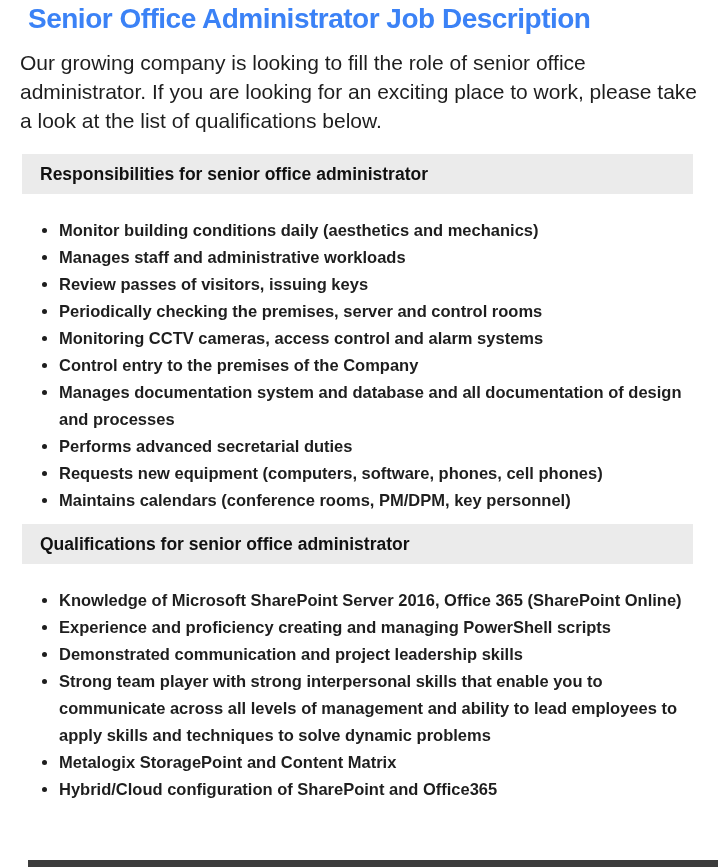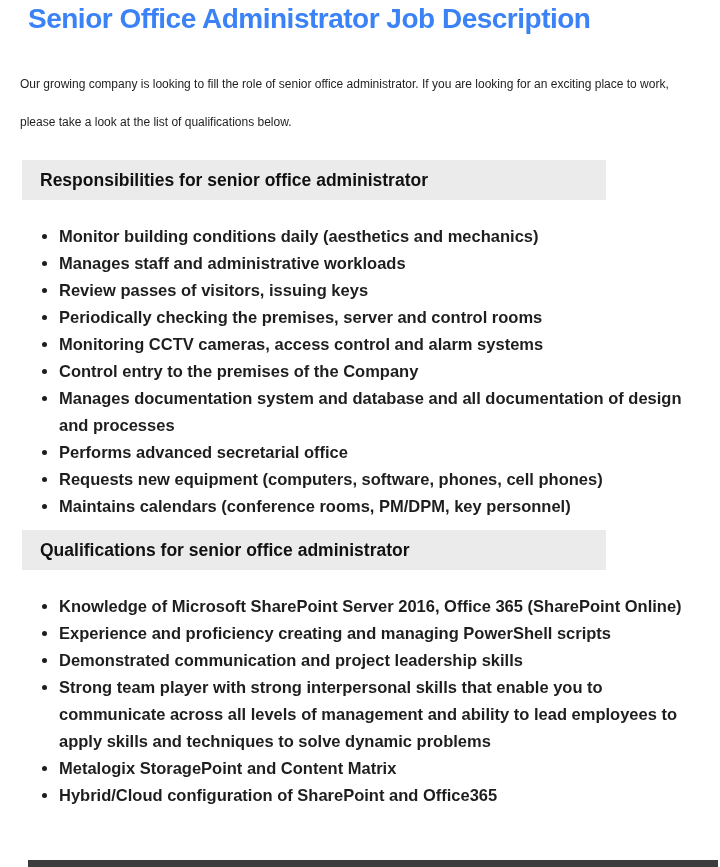--- a/index.html
+++ b/index.html
@@ -19,28 +19,28 @@
   }
   h1.page-title {
     margin: 0 0 0 28px;
     font-size: 28px;
     line-height: 34px;
     font-weight: bold;
     letter-spacing: -0.5px;
     color: #3b82f6;
   }
   p.intro {
-    margin: 29px 22px 0 20px;
-    font-size: 12px;
-    line-height: 38px;
+    margin: 12px 22px 0 20px;
+    font-size: 21px;
+    line-height: 29px;
     max-width: 678px;
   }
   .sec-head {
     margin: 19px 7px 0 22px;
-    width: 584px;
+    width: 671px;
     height: 40px;
     line-height: 40px;
     background: #ebebeb;
     padding-left: 18px;
     box-sizing: border-box;
     font-weight: bold;
     font-size: 17.5px;
     color: #111111;
   }
   .sec-head.second {
@@ -78,21 +78,21 @@
 <section>
   <div class="sec-head">Responsibilities for senior office administrator</div>
   <ul class="bullets">
       <li>Monitor building conditions daily (aesthetics and mechanics)</li>
       <li>Manages staff and administrative workloads</li>
       <li>Review passes of visitors, issuing keys</li>
       <li>Periodically checking the premises, server and control rooms</li>
       <li>Monitoring CCTV cameras, access control and alarm systems</li>
       <li>Control entry to the premises of the Company</li>
       <li>Manages documentation system and database and all documentation of design and processes</li>
-      <li>Performs advanced secretarial office</li>
+      <li>Performs advanced secretarial duties</li>
       <li>Requests new equipment (computers, software, phones, cell phones)</li>
       <li>Maintains calendars (conference rooms, PM/DPM, key personnel)</li>
     </ul>
 </section>
 
 <section>
   <div class="sec-head second">Qualifications for senior office administrator</div>
   <ul class="bullets">
       <li>Knowledge of Microsoft SharePoint Server 2016, Office 365 (SharePoint Online)</li>
       <li>Experience and proficiency creating and managing PowerShell scripts</li>

